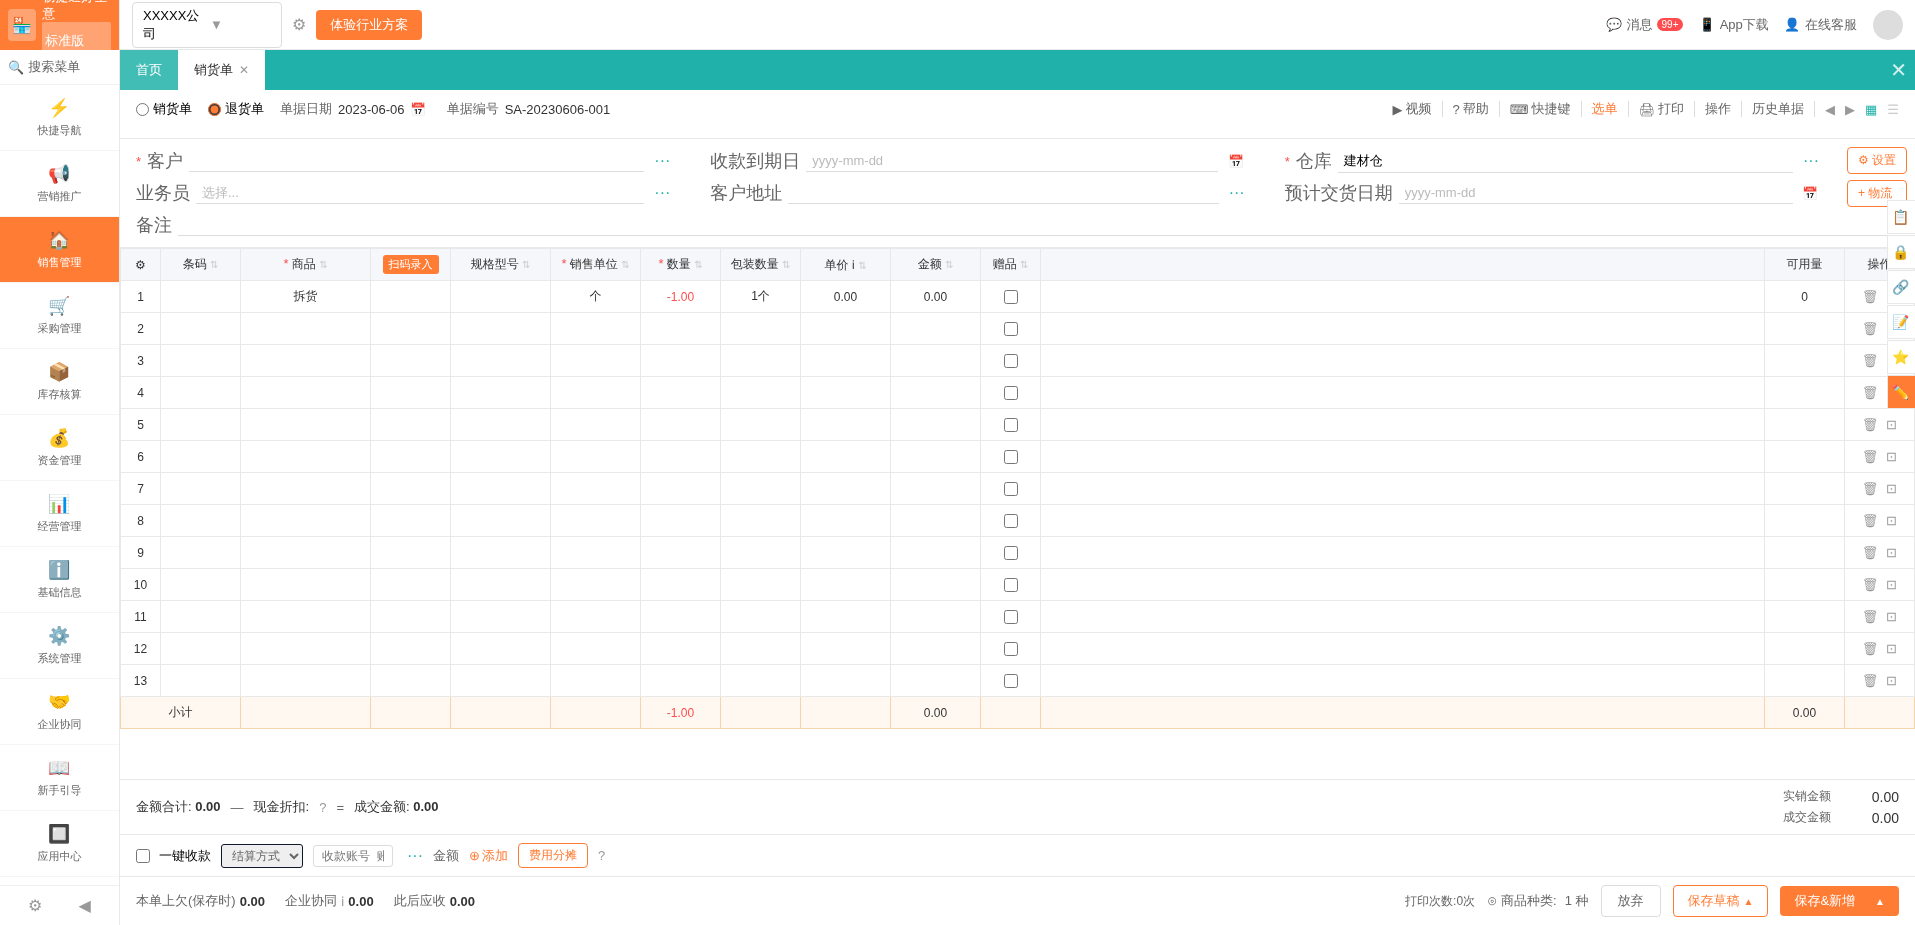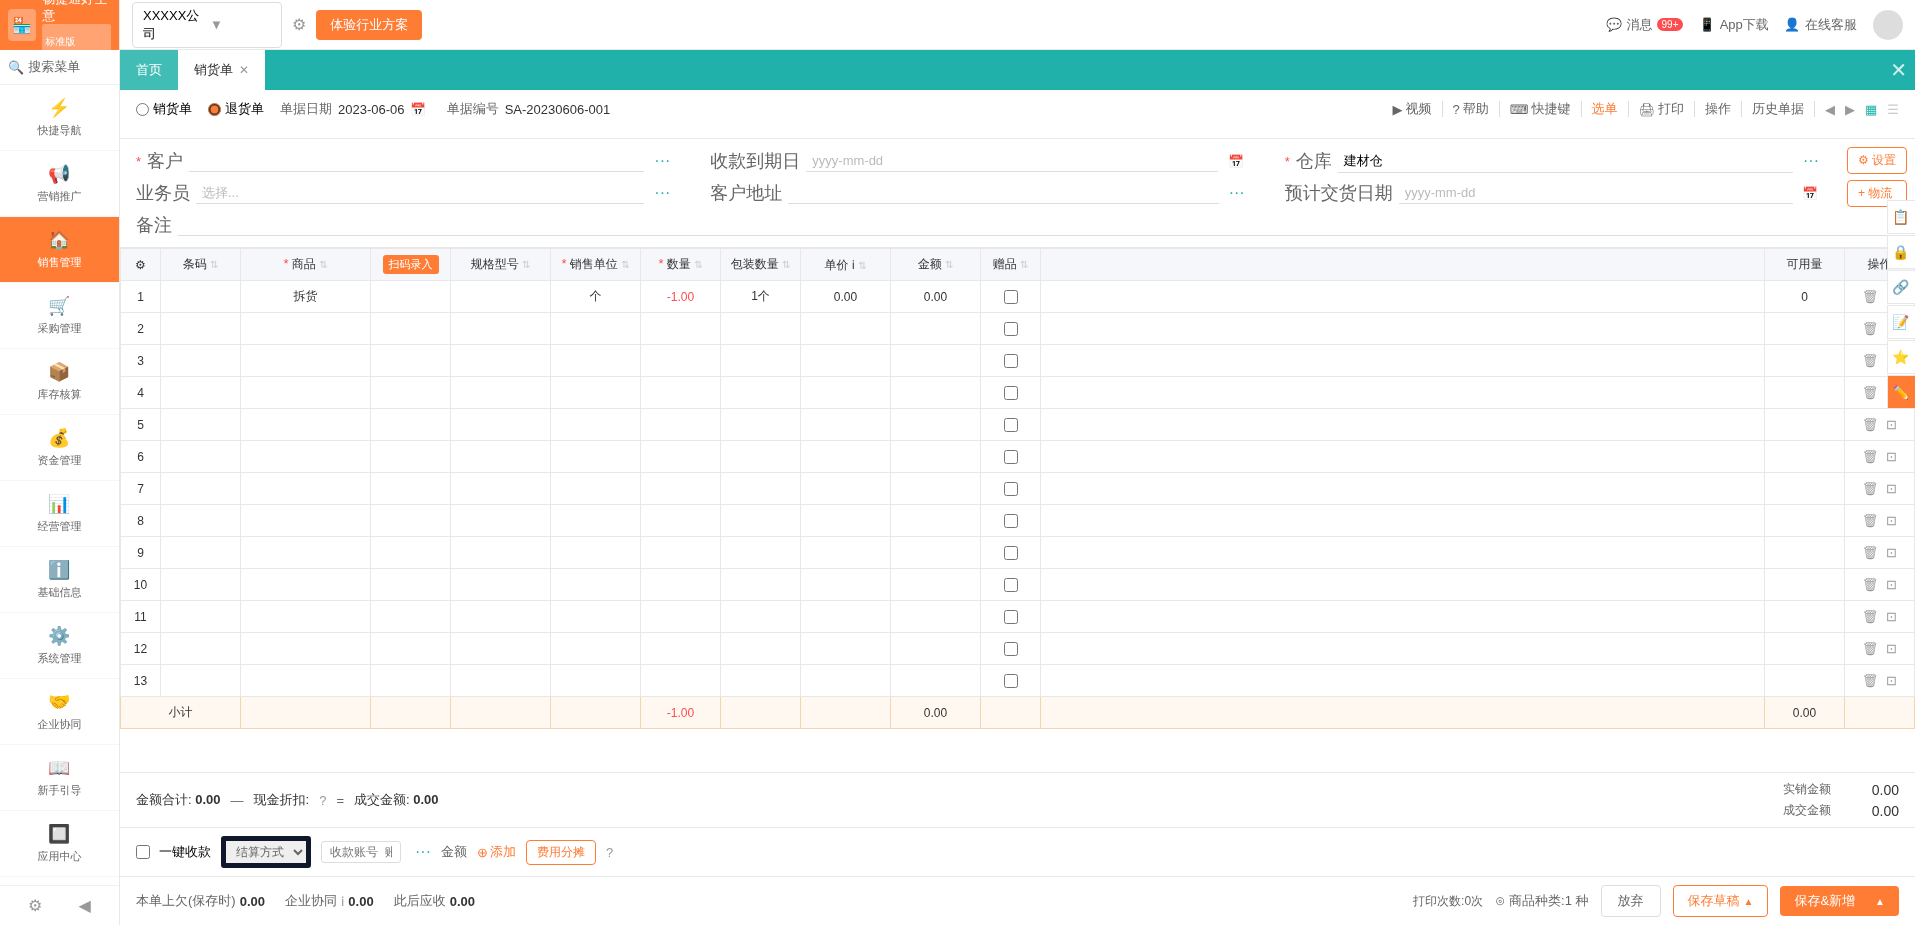--- a/index.html
+++ b/index.html
@@ -3,21 +3,21 @@
   <meta charset="utf-8">
   <style>
     * { box-sizing: border-box; margin: 0; padding: 0; font-family: 'Microsoft YaHei', Arial, sans-serif; font-size: 13px; }
     body { display: flex; height: 925px; overflow: hidden; background: #f5f5f5; }
 
     
     .sidebar { width: 120px; background: #fff; display: flex; flex-direction: column; border-right: 1px solid #e8e8e8; flex-shrink: 0; }
     .sidebar-logo { background: #ff7c35; padding: 10px 8px; display: flex; align-items: center; gap: 6px; height: 50px; }
     .sidebar-logo-icon { width: 32px; height: 32px; background: rgba(255,255,255,0.3); border-radius: 4px; display: flex; align-items: center; justify-content: center; color: #fff; font-size: 16px; }
     .sidebar-logo-text { color: #fff; font-size: 11px; line-height: 1.3; }
-    .sidebar-logo-badge { font-size: 10px; background: rgba(255,255,255,0.3); border-radius: 2px; padding: 11px 3px; }
+    .sidebar-logo-badge { font-size: 13px; background: rgba(255,255,255,0.3); border-radius: 2px; padding: 11px 3px; }
     .sidebar-search { padding: 8px; border-bottom: 1px solid #f0f0f0; display: flex; align-items: center; gap: 4px; color: #666; cursor: pointer; }
     .sidebar-nav { flex: 1; overflow-y: auto; }
     .sidebar-item { display: flex; flex-direction: column; align-items: center; padding: 12px 4px; cursor: pointer; color: #666; border-bottom: 1px solid #f5f5f5; gap: 4px; }
     .sidebar-item.active { background: #ff7c35; color: #fff; }
     .sidebar-item .icon { font-size: 18px; }
     .sidebar-item .label { font-size: 11px; text-align: center; }
     .sidebar-footer { padding: 10px; display: flex; justify-content: space-around; border-top: 1px solid #f0f0f0; }
     .sidebar-footer-btn { color: #999; cursor: pointer; font-size: 16px; }
 
     
@@ -83,32 +83,32 @@
     
     .footer-calc { background: #fff; padding: 8px 16px; border-top: 1px solid #e8e8e8; display: flex; align-items: center; gap: 10px; flex-shrink: 0; }
     .calc-right { margin-left: auto; display: flex; flex-direction: column; align-items: flex-end; gap: 4px; }
     .calc-item { display: flex; align-items: center; gap: 8px; }
     .calc-label { color: #666; font-size: 12px; }
     .calc-value { color: #333; font-size: 14px; font-weight: 500; min-width: 60px; text-align: right; }
 
     
     .payment-row { background: #fff; padding: 8px 16px; border-top: 1px solid #e8e8e8; display: flex; align-items: center; gap: 10px; flex-shrink: 0; }
     .one-click-pay { display: flex; align-items: center; gap: 9px; cursor: pointer; }
-    .payment-select { border: 5px solid #0f172a; border-radius: 3px; padding: 3px 6px; color: #666; font-size: 12px; }
+    .payment-select { border: 1px solid #0f172a; border-radius: 3px; padding: 3px 6px; color: #666; font-size: 12px; }
     .payment-input { border: 1px solid #ddd; border-radius: 3px; padding: 3px 8px; width: 80px; color: #666; font-size: 12px; }
     .add-btn { color: #ff7c35; cursor: pointer; display: flex; align-items: center; gap: 2px; }
     .expense-btn { border: 1px solid #ff7c35; color: #ff7c35; background: #fff; border-radius: 4px; padding: 3px 10px; cursor: pointer; font-size: 12px; }
 
     
     .status-bar { background: #fff; padding: 8px 16px; border-top: 1px solid #e8e8e8; display: flex; align-items: center; gap: 20px; flex-shrink: 0; }
     .status-item { display: flex; align-items: center; gap: 4px; font-size: 12px; color: #333; }
     .status-label { color: #666; }
     .status-bar-right { margin-left: auto; display: flex; align-items: center; gap: 12px; }
     .print-info { font-size: 12px; color: #666; }
-    .product-type { font-size: 12px; color: #666; display: flex; align-items: center; gap: 0; }
+    .product-type { font-size: 12px; color: #666; display: flex; align-items: center; gap: 8px; }
     .abandon-btn { border: 1px solid #ddd; background: #fff; color: #666; border-radius: 4px; padding: 6px 16px; cursor: pointer; font-size: 13px; }
     .save-draft-btn { border: 1px solid #ff7c35; background: #fff; color: #ff7c35; border-radius: 4px; padding: 6px 14px; cursor: pointer; font-size: 13px; display: flex; align-items: center; gap: 4px; }
     .save-new-btn { background: #ff7c35; color: #fff; border: none; border-radius: 4px; padding: 6px 14px; cursor: pointer; font-size: 13px; display: flex; align-items: center; gap: 20px; }
     .btn-arrow { font-size: 10px; }
 
     .right-side-panel { position: fixed; right: 0; top: 200px; display: flex; flex-direction: column; gap: 1px; z-index: 100; }
     .rsp-btn { width: 28px; background: #fff; border: 1px solid #e8e8e8; border-right: none; display: flex; align-items: center; justify-content: center; padding: 8px 0; cursor: pointer; color: #666; font-size: 14px; }
     .rsp-btn.active-orange { background: #ff7c35; color: #fff; }
 
     .close-btn { margin-left: auto; background: none; border: none; color: #fff; font-size: 16px; cursor: pointer; padding: 0 8px; }

